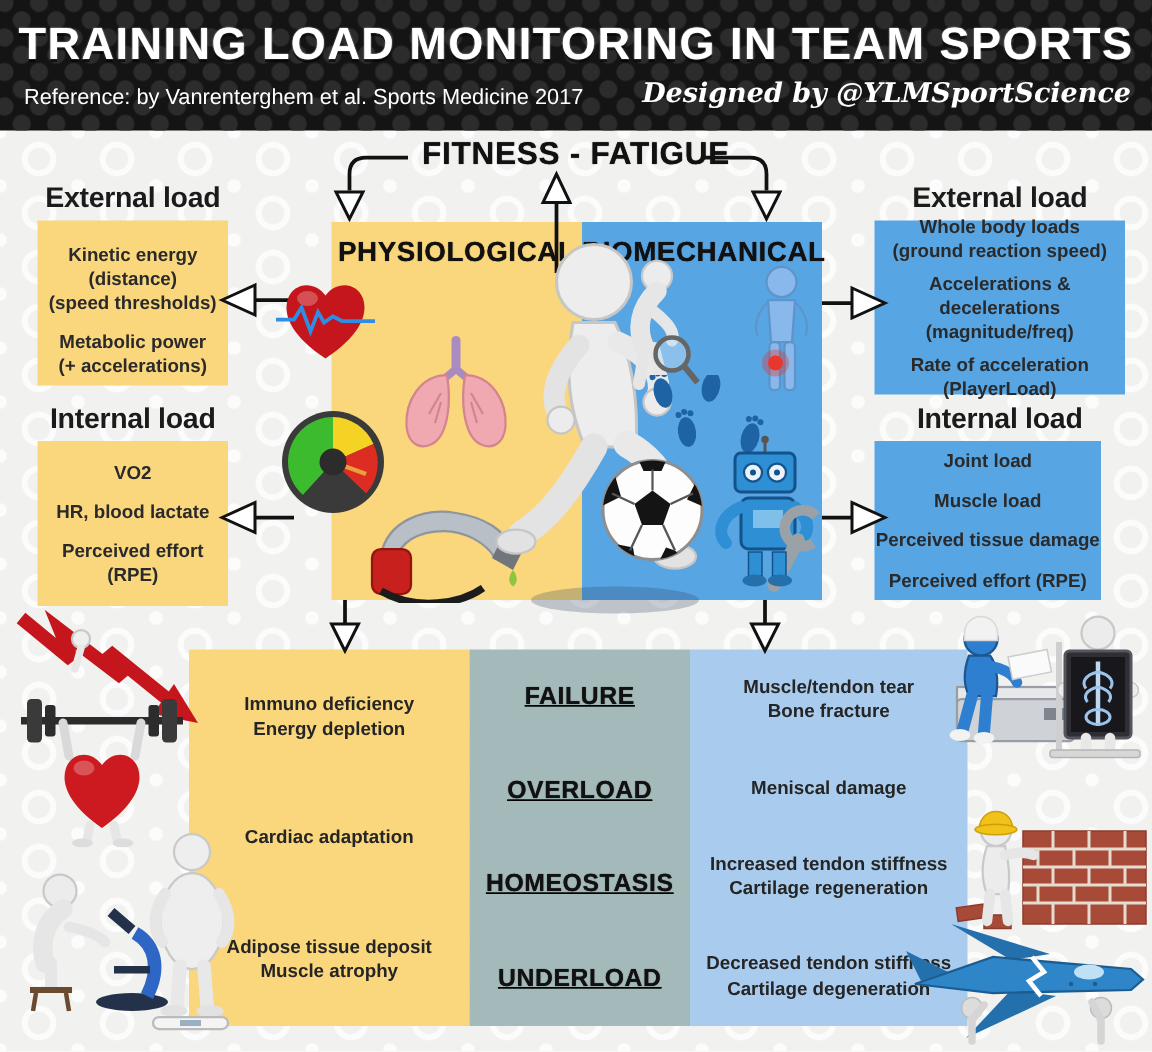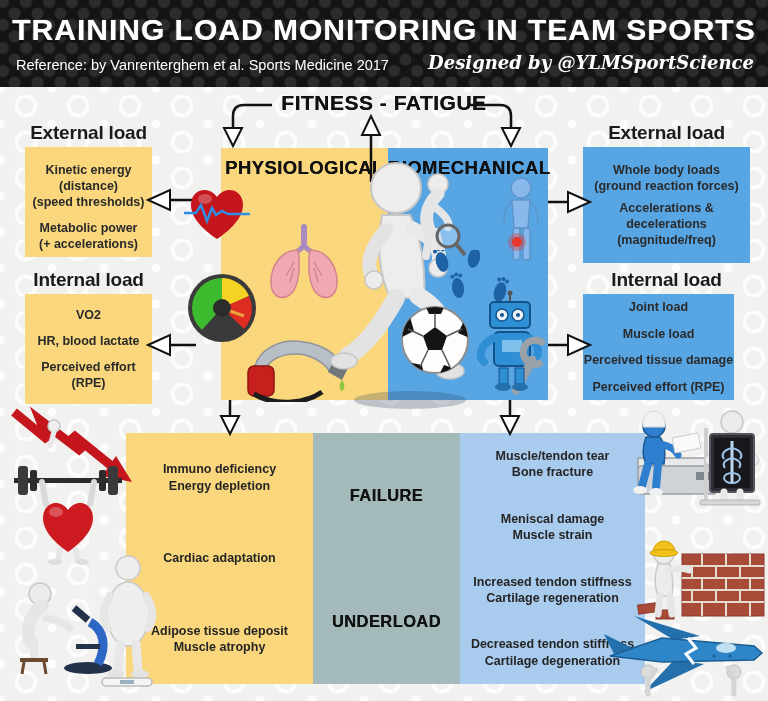--- a/index.html
+++ b/index.html
@@ -98,25 +98,29 @@
     <div class="bigword" style="margin-top:9px;">PHYSIOLOGICAL</div>
   </div>
   <div class="abs bbox" style="left:388px;top:148px;width:160px;height:252px;">
     <div class="bigword" style="margin-top:9px;">BIOMECHANICAL</div>
   </div>
 
   <div class="abs loadhead" style="left:583px;top:122px;width:167px;">External load</div>
   <div class="abs bbox txtbox" style="left:583px;top:147px;width:167px;height:116px;">
     <div class="grp" style="margin:3px 0;">
       <span>Whole body loads</span>
-      <span>(ground reaction forces)</span>
+      <span>(ground reaction speed)</span>
     </div>
     <div class="grp" style="margin:3px 0;">
       <span>Accelerations &amp; decelerations</span>
       <span>(magnitude/freq)</span>
+    </div>
+    <div class="grp" style="margin:3px 0;">
+      <span>Rate of acceleration</span>
+      <span>(PlayerLoad)</span>
     </div>
   </div>
 
   <div class="abs loadhead" style="left:583px;top:269px;width:167px;">Internal load</div>
   <div class="abs bbox txtbox" style="left:583px;top:294px;width:151px;height:106px;justify-content:space-around;">
     <span>Joint load</span>
     <span>Muscle load</span>
     <span>Perceived tissue damage</span>
     <span>Perceived effort (RPE)</span>
   </div>
@@ -128,33 +132,34 @@
     </div>
     <div class="row">
       <span>Cardiac adaptation</span>
     </div>
     <div class="row">
       <span>Adipose tissue deposit</span>
       <span>Muscle atrophy</span>
     </div>
   </div>
 
-  <div class="abs col" style="left:313px;width:147px;background:#A4B9B9;">
+  <div class="abs col" style="left:313px;width:147px;background:#A4B9B9;text-decoration:underline;">
     <div class="lvl bigword" style="font-size:16.5px;">FAILURE</div>
+    <div class="lvl bigword" style="font-size:16.5px;">OVERLOAD</div>
+    <div class="lvl bigword" style="font-size:16.5px;">HOMEOSTASIS</div>
     <div class="lvl bigword" style="font-size:16.5px;">UNDERLOAD</div>
   </div>
 
   <div class="abs col" style="left:460px;width:185px;background:#A9CCEE;">
     <div class="row">
       <span>Muscle/tendon tear</span>
       <span>Bone fracture</span>
     </div>
     <div class="row">
       <span>Meniscal damage</span>
-      <span>Muscle strain</span>
     </div>
     <div class="row">
       <span>Increased tendon stiffness</span>
       <span>Cartilage regeneration</span>
     </div>
     <div class="row">
       <span>Decreased tendon stiffness</span>
       <span>Cartilage degeneration</span>
     </div>
   </div>

